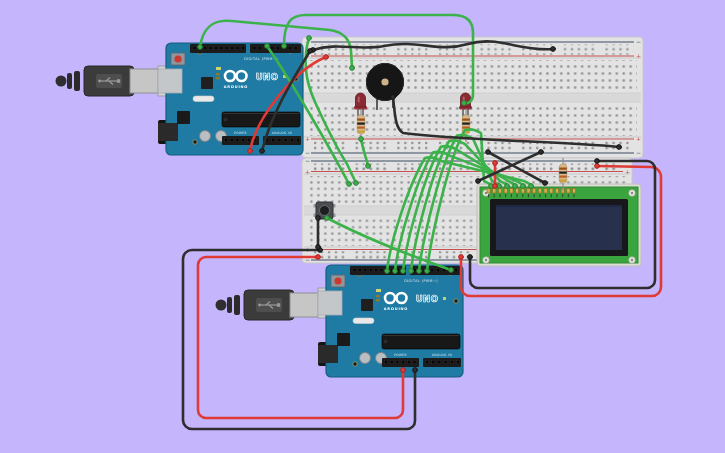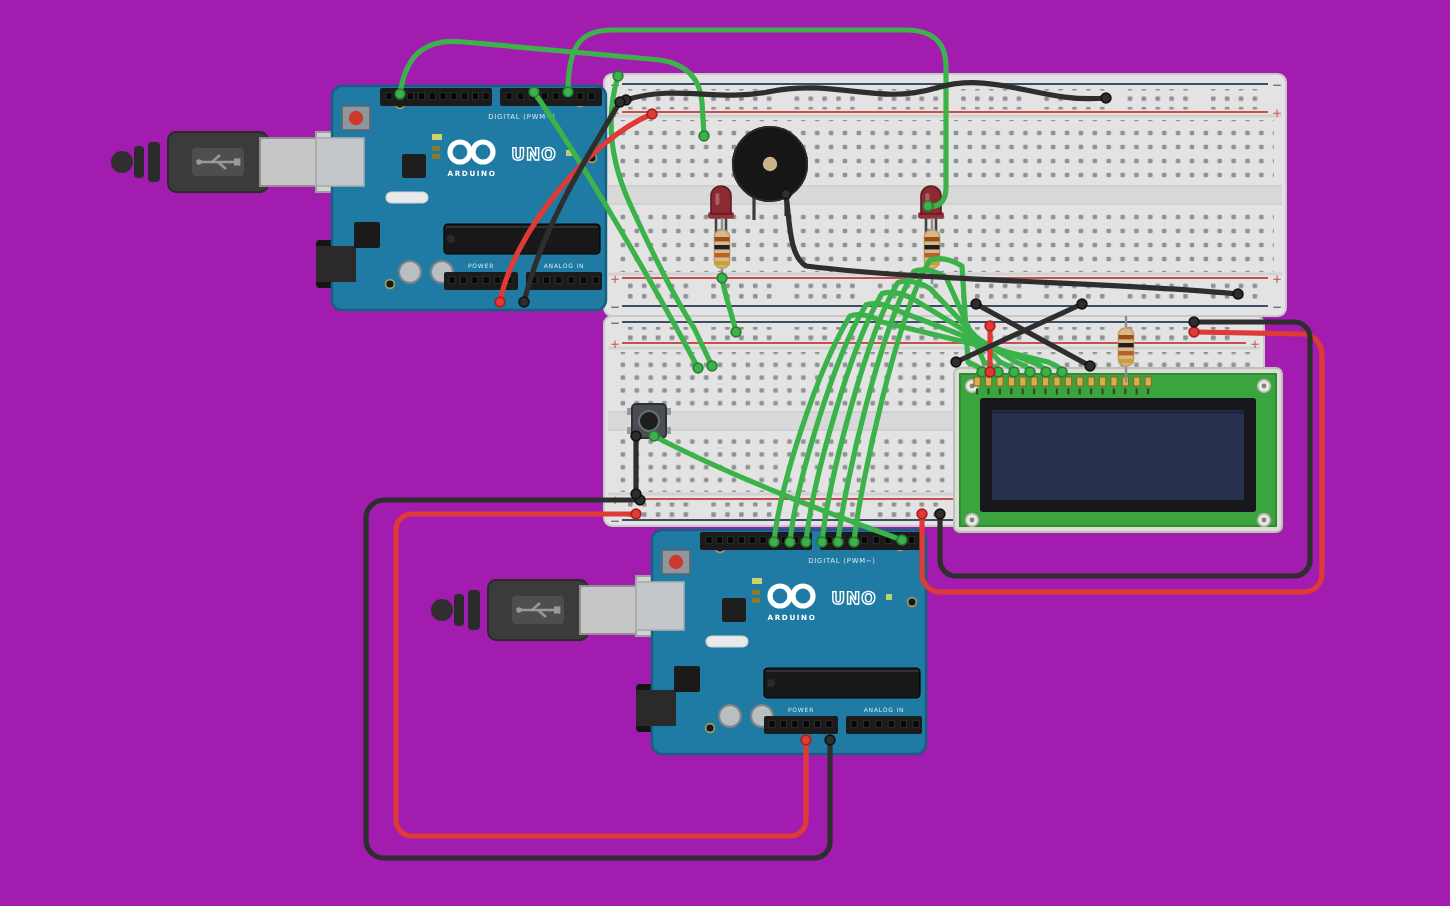--- a/index.html
+++ b/index.html
@@ -1,16 +1,16 @@
 <!DOCTYPE html>
 <html><head>
 <meta charset="utf-8">
 <style>
   html,body{margin:0;padding:0;background:#000;}
-  #stage{position:relative;width:725px;height:453px;background:#a21caf;overflow:hidden;
+  #stage{position:relative;width:725px;height:453px;background:#c4b5fd;overflow:hidden;
          font-family:"DejaVu Sans",sans-serif;}
   #scene{position:absolute;left:0;top:0;}
   svg text{font-family:"DejaVu Sans",sans-serif;}
 </style>
 </head>
 <body>
 
 <div id="stage">
     <svg id="scene" width="725" height="453" viewBox="0 0 725 453">
       <defs>

